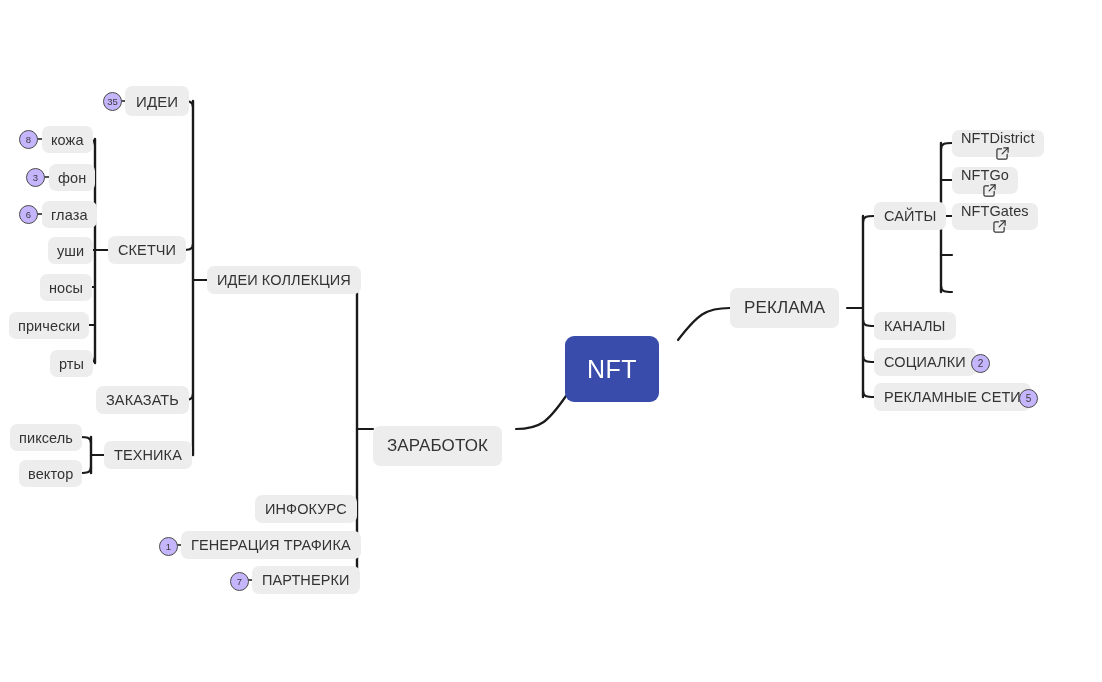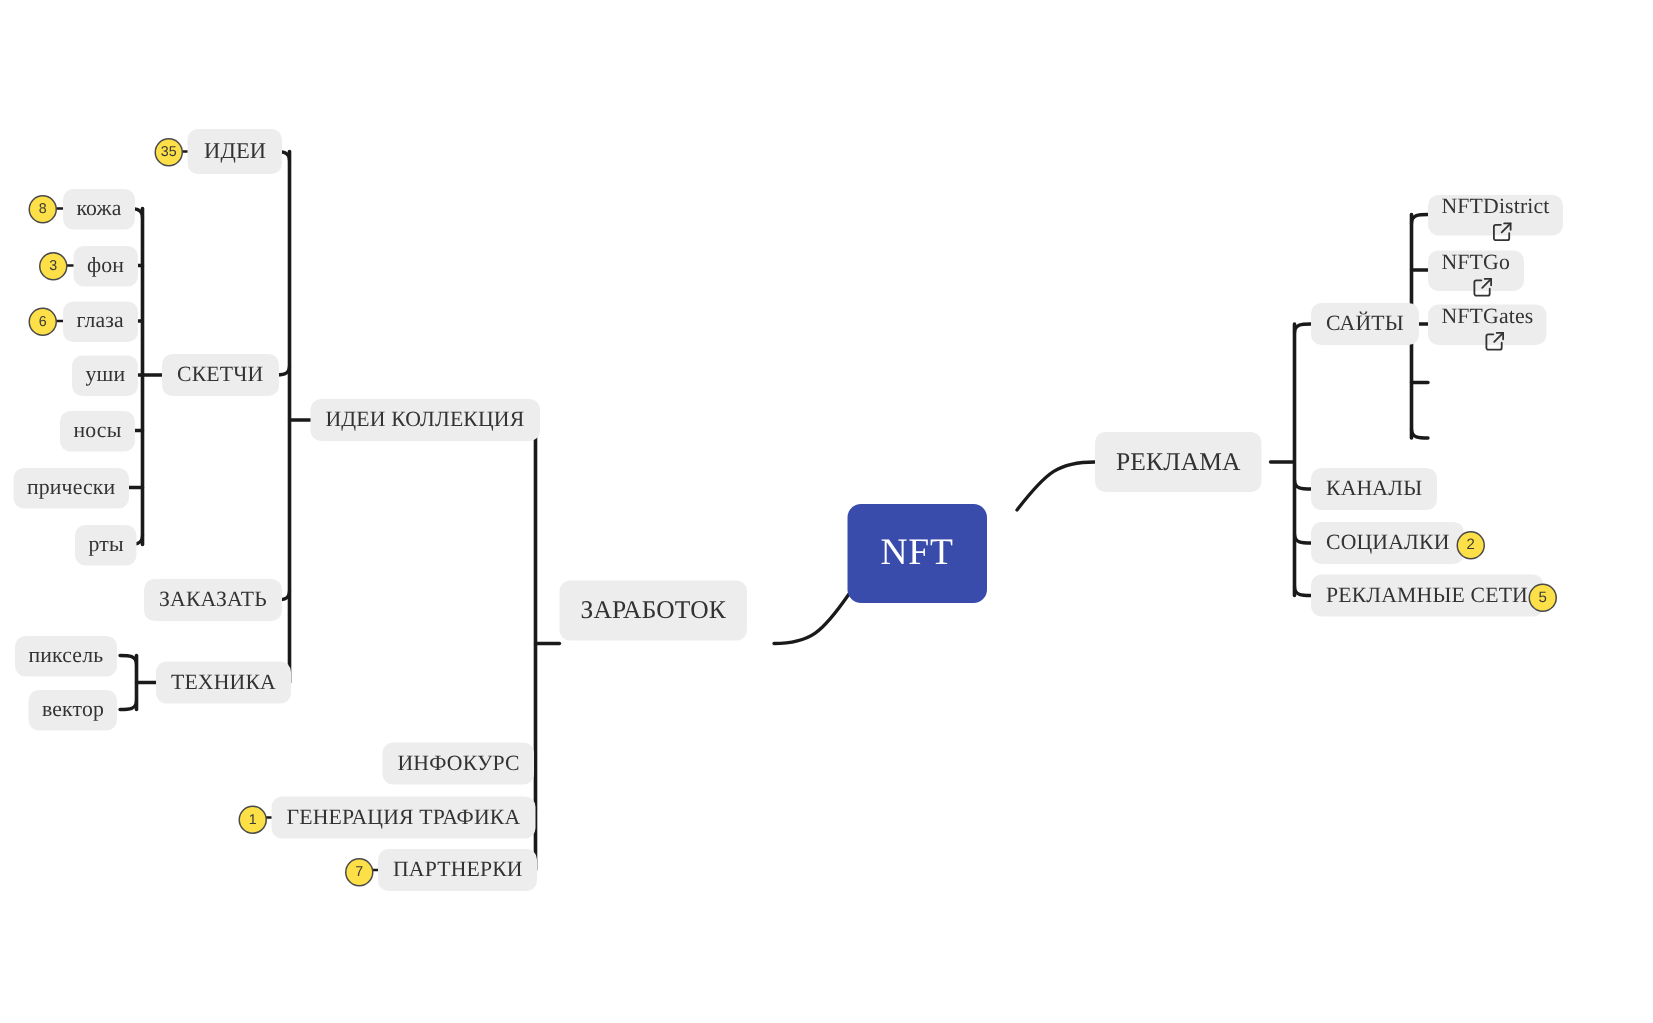--- a/index.html
+++ b/index.html
@@ -17,21 +17,20 @@
     position:absolute;
     box-sizing:border-box;
     background:#ededed;
     border-radius:7px;
     color:#333333;
     display:flex;
     align-items:center;
     justify-content:center;
     white-space:nowrap;
     letter-spacing:.1px;
-    font-family:Liberation Serif, serif;
   }
   .node .lbl{display:inline-block;}
 
   
   .lvl-leaf{font-size:14.5px;height:27px;padding:0 9px;}
   
   .lvl-mid{font-size:14.5px;height:28px;padding:0 10px;}
   
   .lvl-branch{font-size:15px;height:30px;padding:0 11px;}
   
@@ -45,21 +44,21 @@
     height:66px;
     padding:0 22px;
     letter-spacing:.5px;
   }
 
   .badge{
     position:absolute;
     width:17px;height:17px;
     border:1.2px solid #4a4a4a;
     border-radius:50%;
-    background:#fde047;
+    background:#c4b5fd;
     color:#3a3a3a;
     font-size:9.5px;
     display:flex;align-items:center;justify-content:center;
     line-height:1;
   }
   .badge.b2{font-size:10px;}
 
   .extlink{
     display:inline-block;
     width:13px;height:13px;
@@ -165,21 +164,21 @@
         <path d="M 965 362 L 971 362"></path>
         <path d="M 1013 397 L 1019 397"></path>
       </g>
     </g>
   </svg>
 
   <div class="node root" style="left:565px;top:336px;">
     <span class="lbl">NFT</span>
   </div>
 
-  <div class="node lvl-big" style="left:373px;top:387px;">
+  <div class="node lvl-big" style="left:373px;top:426px;">
     <span class="lbl">ЗАРАБОТОК</span>
   </div>
 
   <div class="node lvl-big" style="left:730px;top:288px;">
     <span class="lbl">РЕКЛАМА</span>
   </div>
 
   <div class="badge" style="left:103px;top:92px;">35</div>
   <div class="node lvl-branch" style="left:125px;top:86px;">
     <span class="lbl">ИДЕИ</span>

